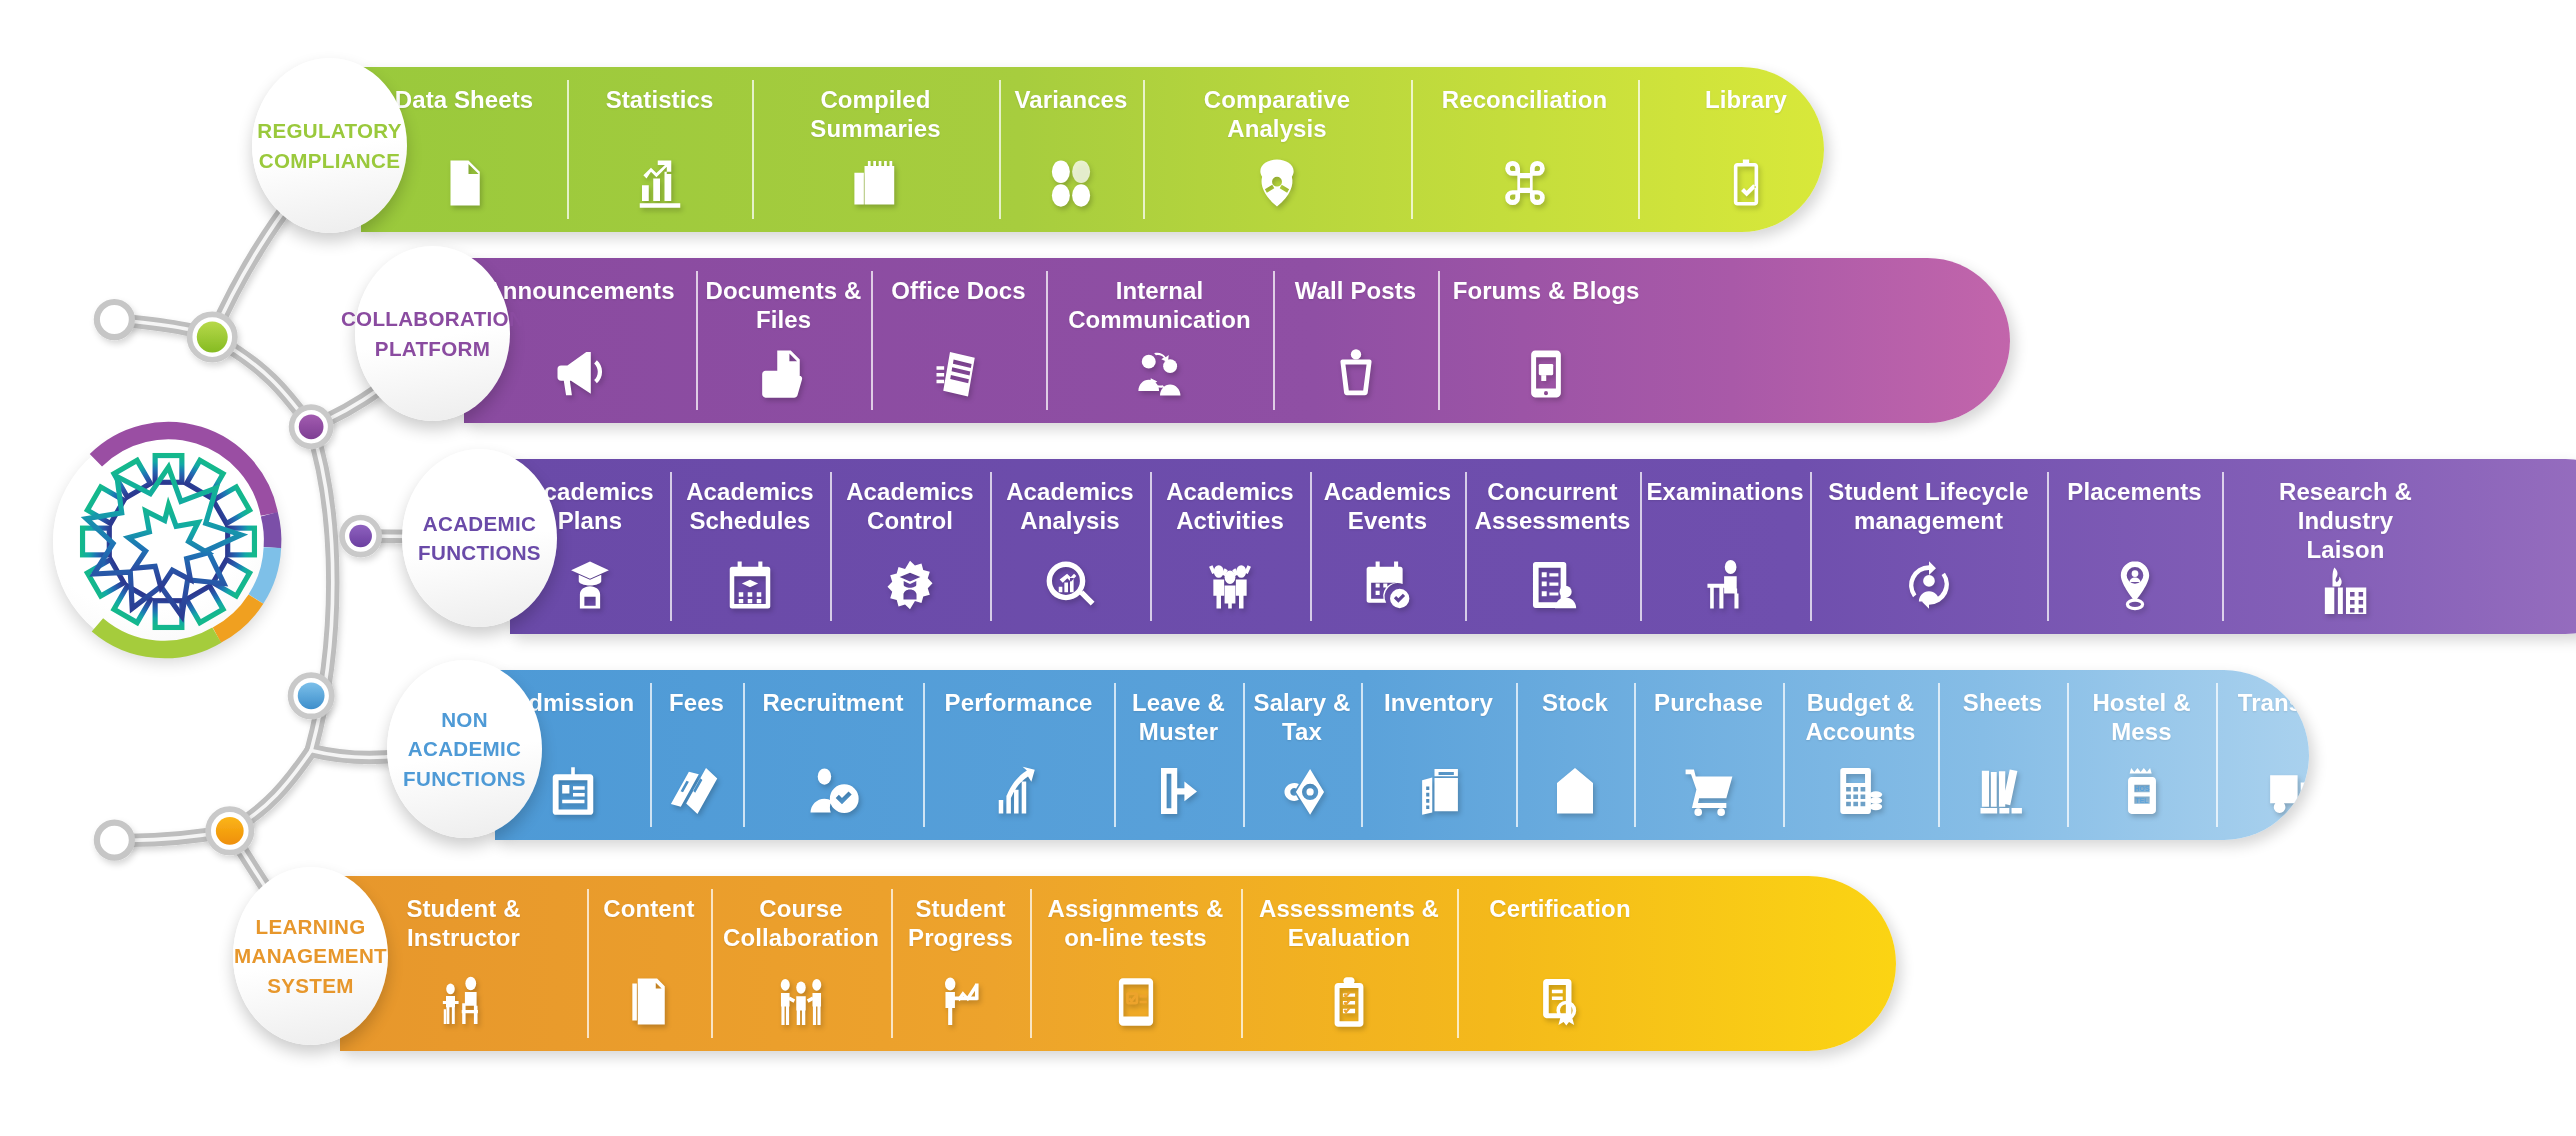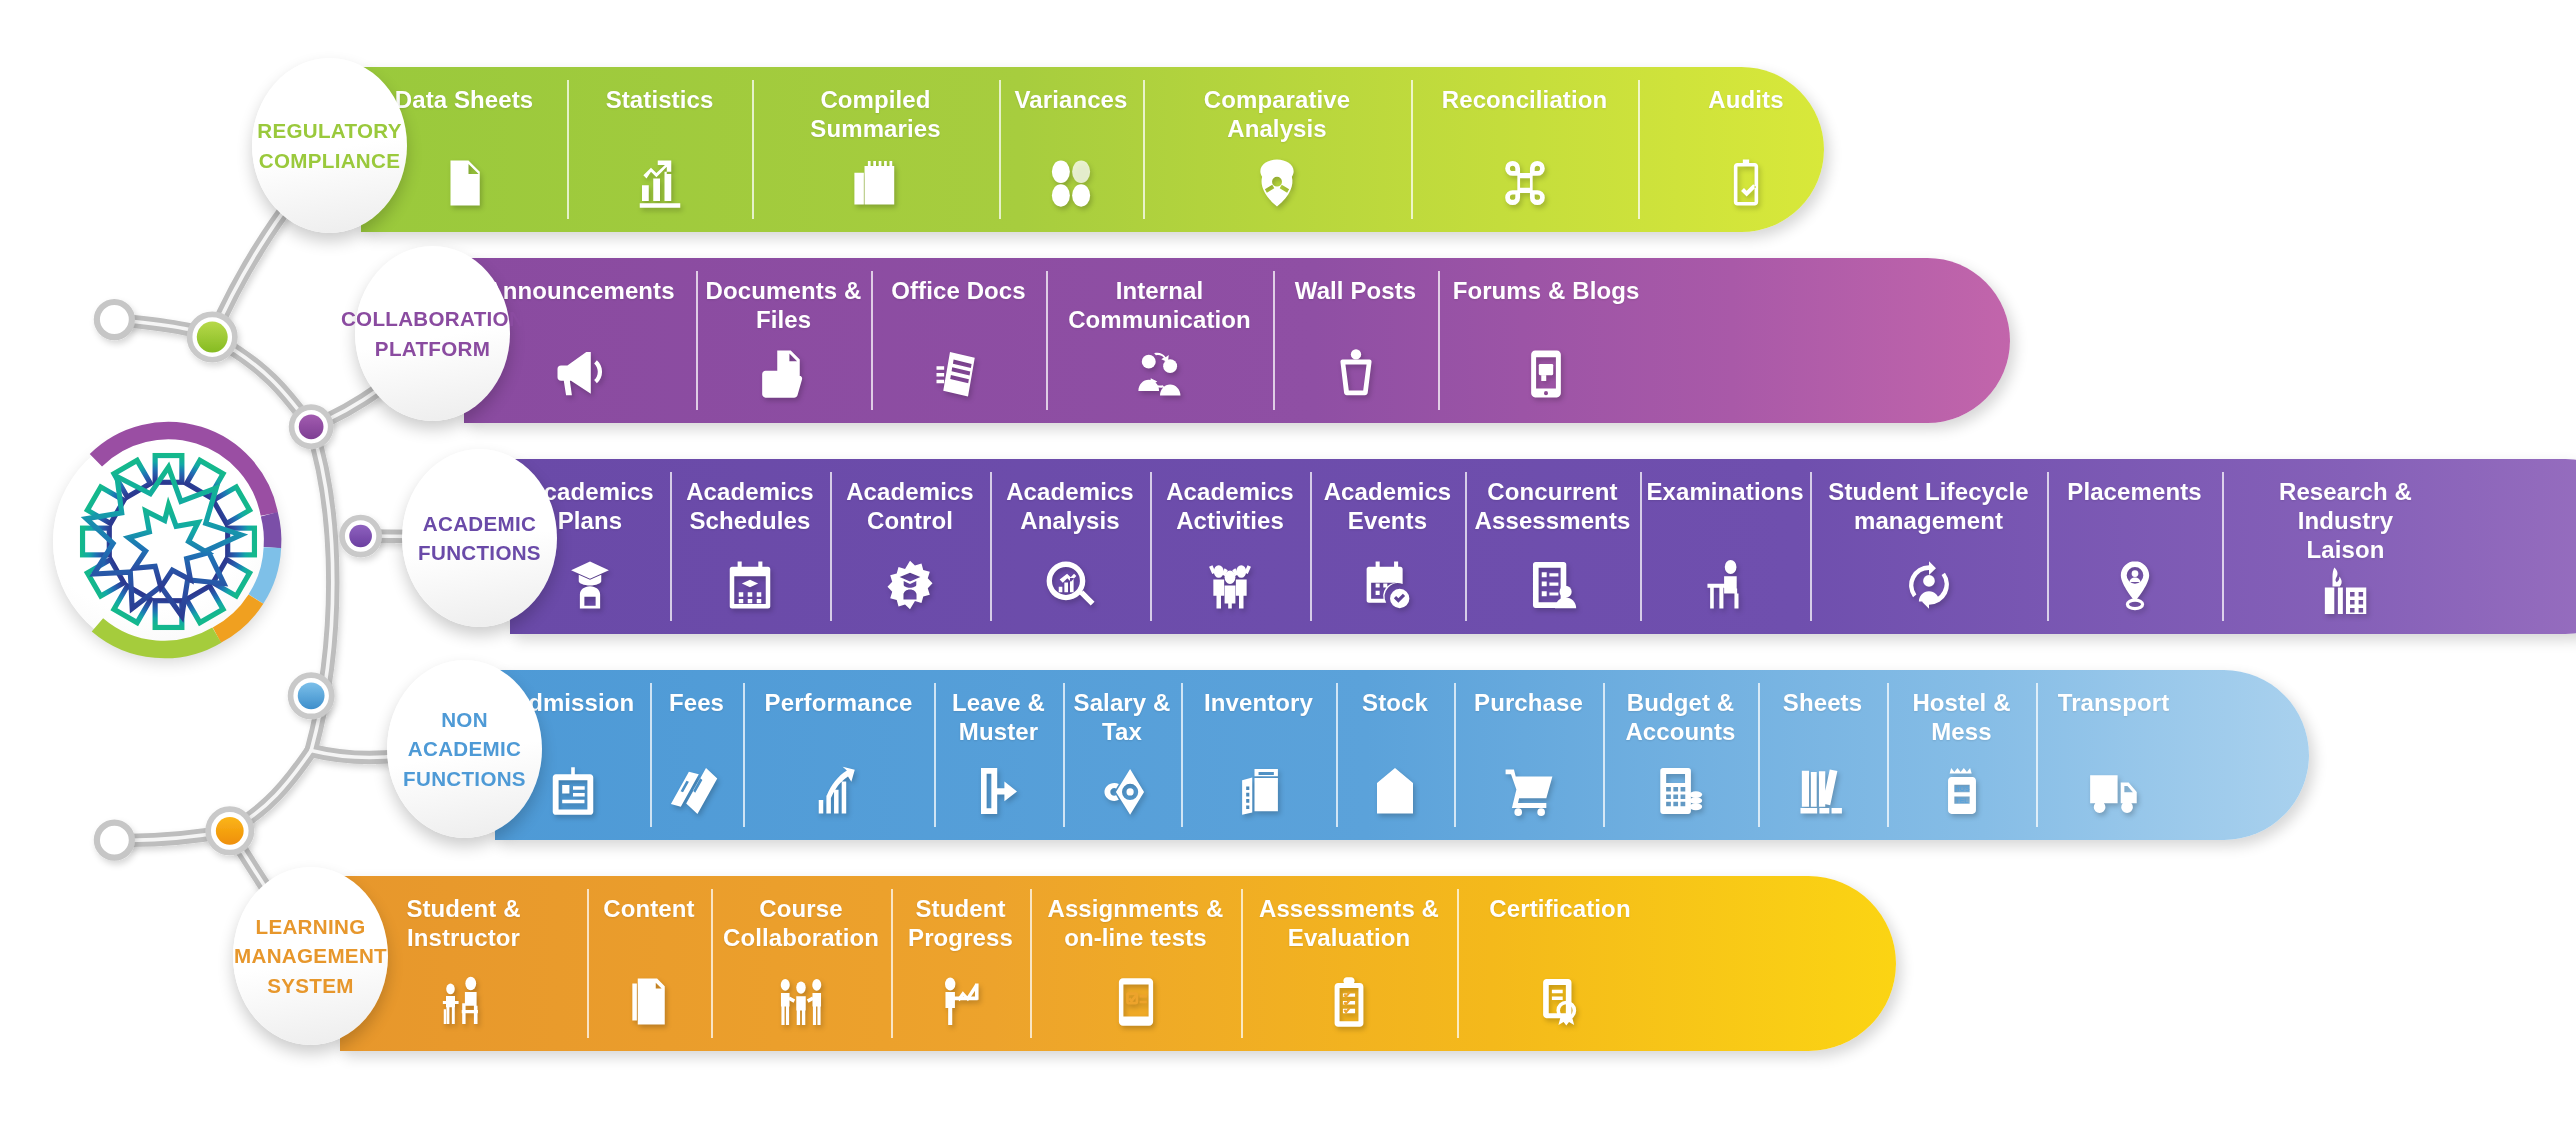--- a/index.html
+++ b/index.html
@@ -298,21 +298,21 @@
       <div class="cell" style="width:227px">
         <div class="cell-label">Reconciliation</div>
         <div class="cell-icon">
             <svg viewBox="0 0 24 24">
               <path d="M6.5 2.2a3.3 3.3 0 0 1 3.3 3.3v2.1h4.4V5.5a3.3 3.3 0 1 1 3.3 3.3h-2.1v6.4h2.1a3.3 3.3 0 1 1-3.3 3.3v-2.1H9.8v2.1a3.3 3.3 0 1 1-3.3-3.3h2.1V8.8H6.5a3.3 3.3 0 0 1 0-6.6zm0 2.1a1.2 1.2 0 1 0 0 2.4h1.2V5.5c0-.66-.54-1.2-1.2-1.2zm11 0c-.66 0-1.2.54-1.2 1.2v1.2h1.2a1.2 1.2 0 1 0 0-2.4zM9.8 9.9v4.2h4.4V9.9H9.8zm-3.3 7.2a1.2 1.2 0 1 0 1.2 1.2v-1.2H6.5zm11 0h-1.2v1.2a1.2 1.2 0 1 0 1.2-1.2z"></path>
             </svg>
           </div>
       </div>
 
       <div class="cell" style="width:216px">
-        <div class="cell-label">Audits</div>
+        <div class="cell-label">Library</div>
         <div class="cell-icon">
             <svg viewBox="0 0 24 24">
               <path d="M10.6 1.6h2.8v1.5h2.4c.9 0 1.6.7 1.6 1.6v15.7c0 .9-.7 1.6-1.6 1.6H8.2c-.9 0-1.6-.7-1.6-1.6V4.7c0-.9.7-1.6 1.6-1.6h2.4V1.6zm-2.4 3.1v15.7h7.6V4.7h-7.6zm2.9 9.5l-1.3 1.3 2.5 2.5 4.2-4.2-1.3-1.3-2.9 2.9-1.2-1.2z"></path>
             </svg>
           </div>
       </div>
 
     </div>
   </div>
   <div class="bubble" id="bubble-regulatory">
@@ -528,20 +528,29 @@
 
       <div class="cell" style="width:93px">
         <div class="cell-label">Fees</div>
         <div class="cell-icon">
             <svg viewBox="0 0 24 24">
               <path d="M16 1.8l5 4.6-8.8 15.8-5-4.6L16 1.8zm-2.6 4.4l-3.2 5.7 1 .9 3.2-5.7-1-.9zM8.4 3.4l4.4 1.2-8 14.4-4.4-1.2 8-14.4zm-1.1 4l-2.6 4.7 1.1.5 2.6-4.7-1.1-.5z"></path>
             </svg>
           </div>
       </div>
 
+      <div class="cell" style="width:180px">
+        <div class="cell-label">Recruitment</div>
+        <div class="cell-icon">
+            <svg viewBox="0 0 24 24">
+              <ellipse cx="8.2" cy="5.6" rx="3" ry="3.6"></ellipse>
+              <path d="M2 21.6c0-3.4 2.8-6.2 6.2-6.2 1.2 0 2.3.3 3.2.9A6.9 6.9 0 0 0 11 21.6H2zM17 9a6.4 6.4 0 1 1 0 12.8A6.4 6.4 0 0 1 17 9zm-1 8.9l4.3-4.3-1.4-1.4-2.9 2.9-1.4-1.4-1.4 1.4 2.8 2.8z"></path>
+            </svg>
+          </div>
+      </div>
 
       <div class="cell" style="width:191px">
         <div class="cell-label">Performance</div>
         <div class="cell-icon">
             <svg viewBox="0 0 24 24">
               <path d="M3 16h2v6H3v-6zm3.4-2h2v8h-2v-8zm3.4-2.6h2V22h-2V11.4zm3.4-3.6h2V22h-2V7.8zM13.6 1.2l5.4 1.4-1.5 5.3-1.5-2.4c-3.4 2.2-5.8 5.4-7.6 9.6l-1.9-1c2-4.9 4.9-8.6 9-11.2l-1.9-1.7z"></path>
             </svg>
           </div>
       </div>
 

